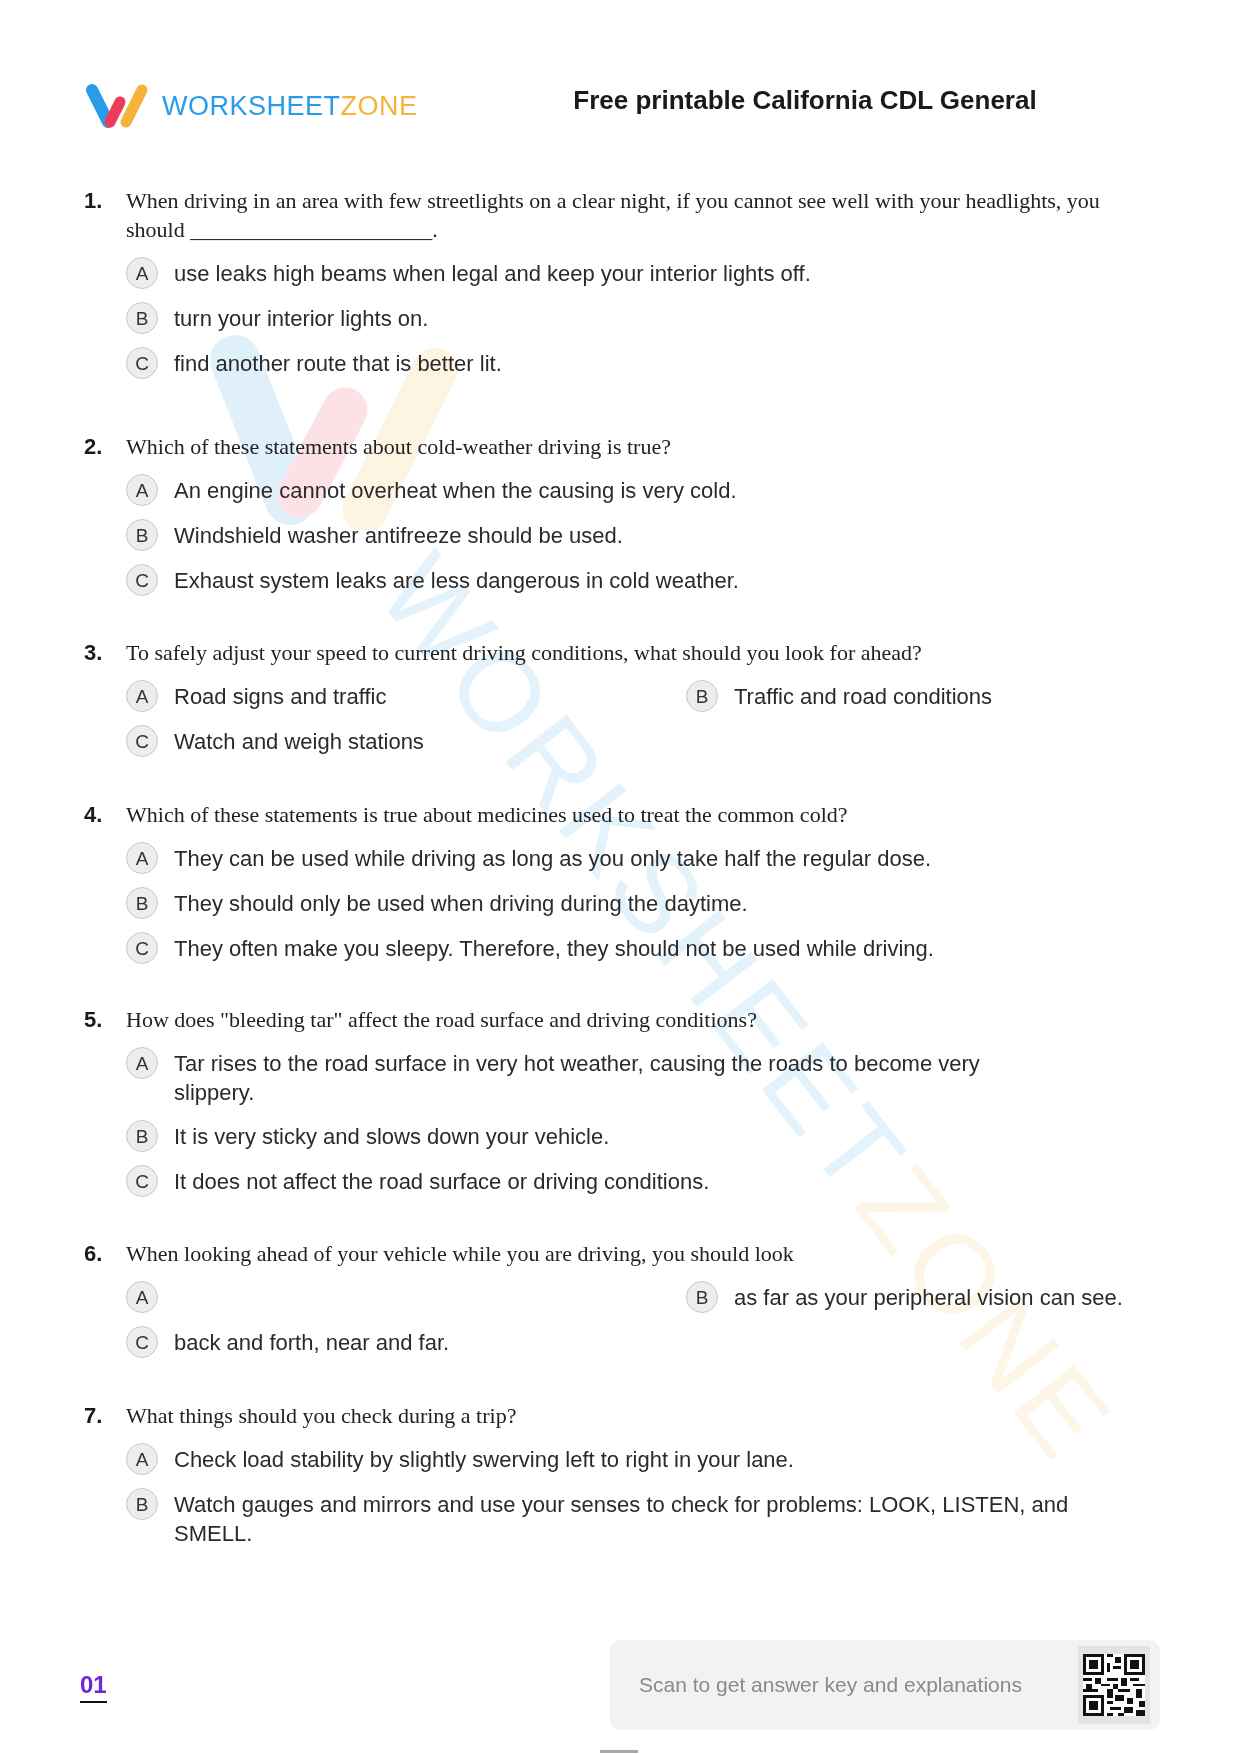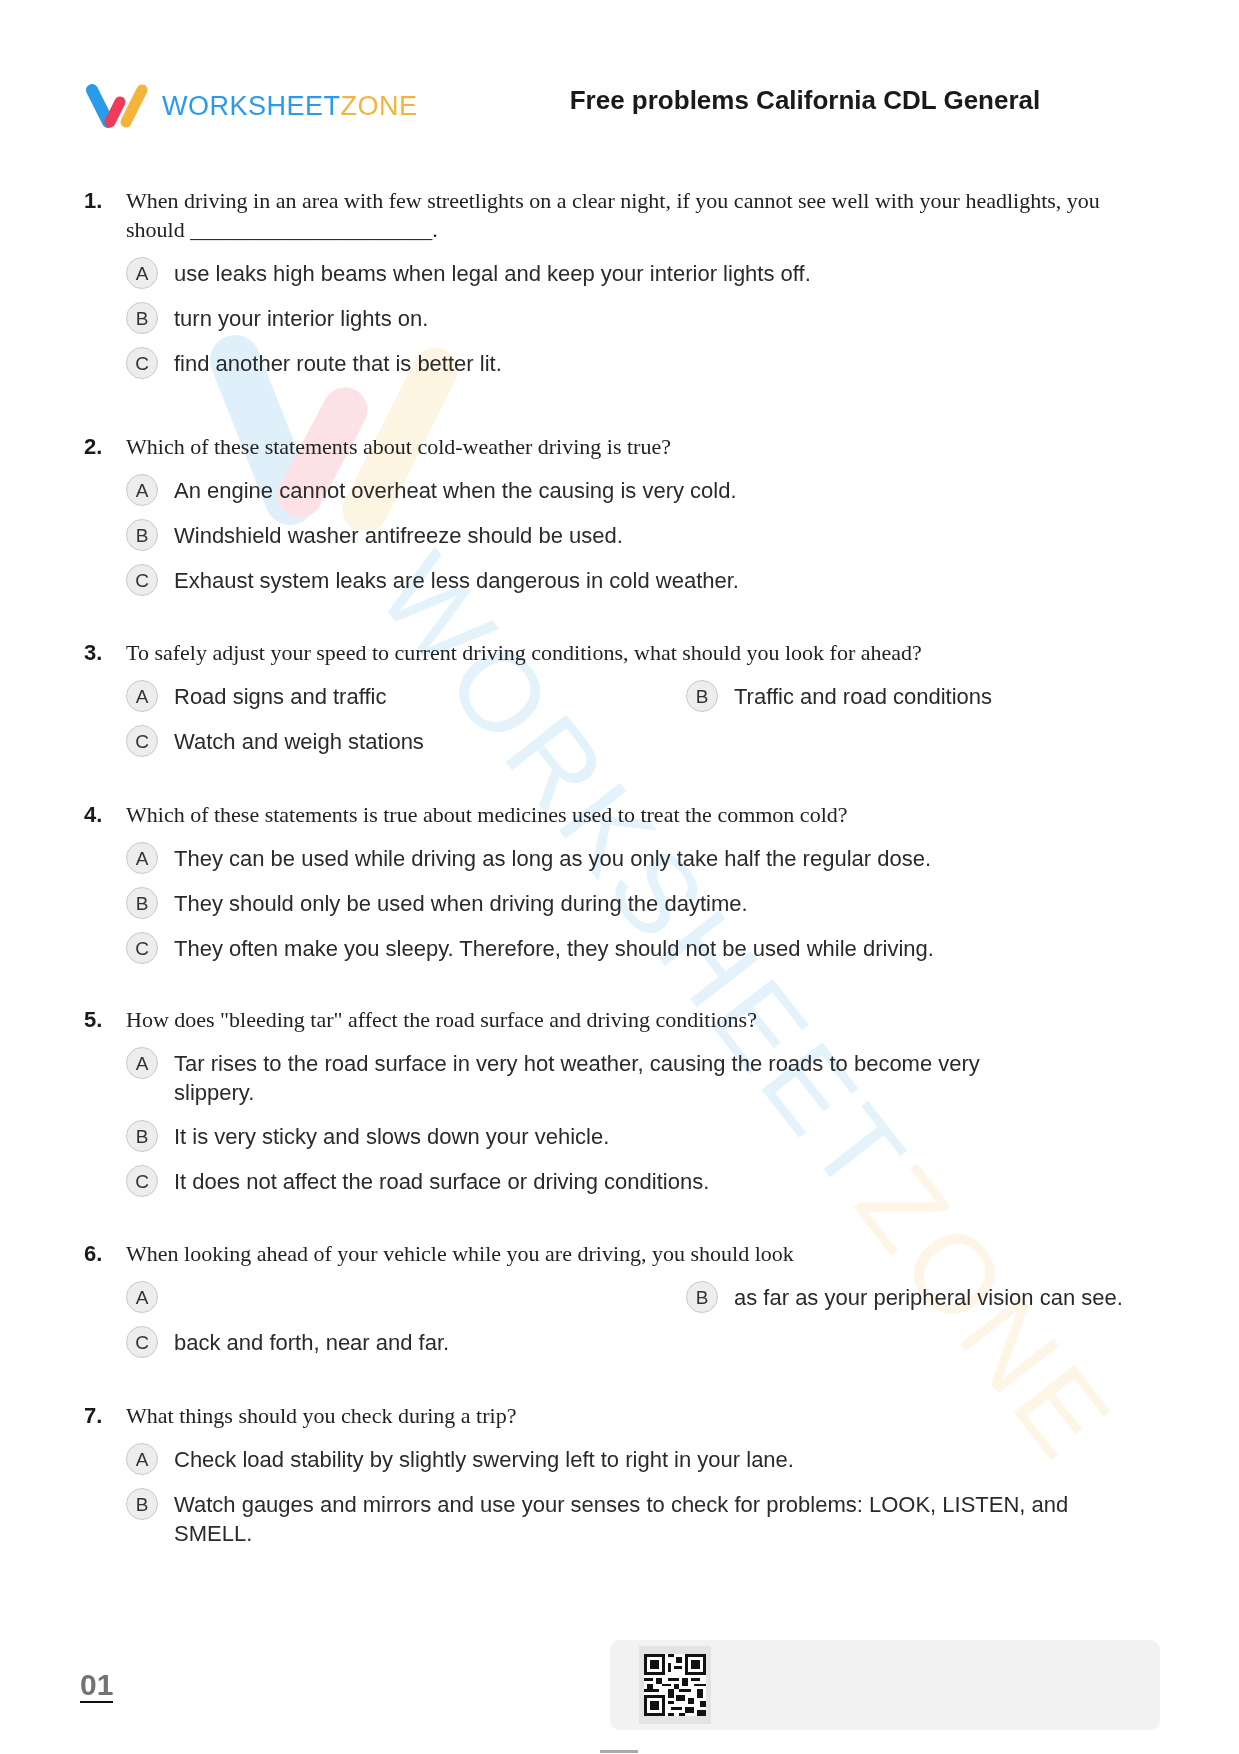--- a/index.html
+++ b/index.html
@@ -42,21 +42,21 @@
   .opt-full { width: 1000px; }
   .opt-letter {
     width: 32px; height: 32px; border-radius: 50%; background: #ededed; border: 1px solid #c9c9c9;
     box-sizing: border-box; display: flex; align-items: center; justify-content: center;
     font-size: 19px; color: #333; flex: none; margin-top: -2px; margin-right: 16px;
   }
   .opt-text { flex: 1; }
 
   
   .page-num {
-    position: absolute; left: 80px; top: 1670px; font-size: 30px; font-weight: 700; color: #737373;
+    position: absolute; left: 80px; top: 1670px; font-size: 24px; font-weight: 700; color: #6d28d9;
     border-bottom: 2px solid #111; line-height: 30px; padding-bottom: 1px;
   }
   .scan-box {
     position: absolute; left: 610px; top: 1640px; width: 550px; height: 90px; background: #f2f2f2;
     border-radius: 10px; display: flex; align-items: center; justify-content: space-between; box-sizing: border-box;
     padding: 0 10px 0 29px;
   }
   .scan-text { font-size: 21px; color: #8a8a8a; }
   .qr { width: 72px; height: 78px; background: #e3e3e3; display: flex; align-items: center; justify-content: center; }
   .bottom-line { position: absolute; left: 600px; top: 1750px; width: 38px; height: 3px; background: #aaaaaa; }
@@ -77,21 +77,21 @@
 
   <div class="logo">
     <svg width="66" height="48" viewBox="0 0 66 48">
       <line x1="8" y1="8" x2="24" y2="40" stroke="#2a9be8" stroke-width="12" stroke-linecap="round"></line>
       <line x1="36" y1="20" x2="26" y2="40" stroke="#ef3b5a" stroke-width="11" stroke-linecap="round"></line>
       <line x1="58" y1="8" x2="42" y2="40" stroke="#f4b43c" stroke-width="11" stroke-linecap="round"></line>
     </svg>
     <div class="logo-text"><span class="w">WORKSHEET</span><span class="z">ZONE</span></div>
   </div>
   <div class="title">
-    <div>Free problems California CDL General</div>
+    <div>Free printable California CDL General</div>
   </div>
 
   <div class="question" style="top:186px;">
     <div class="q-stem">
         <span class="q-num">1.</span>
         <span class="q-text">When driving in an area with few streetlights on a clear night, if you cannot see well with your headlights, you should ______________________.</span>
       </div>
     <div class="options">
       <div class="opt opt-full">
           <span class="opt-letter">A</span>
@@ -228,20 +228,21 @@
         </div>
       <div class="opt" style="width:1000px;">
           <span class="opt-letter">B</span>
           <span class="opt-text">Watch gauges and mirrors and use your senses to check for problems: LOOK, LISTEN, and SMELL.</span>
         </div>
     </div>
   </div>
 
   <div class="page-num">01</div>
   <div class="scan-box">
+    <span class="scan-text">Scan to get answer key and explanations</span>
     <div class="qr">
       <svg width="62" height="62" viewBox="0 0 21 21" shape-rendering="crispEdges">
         <rect width="21" height="21" fill="#ffffff"></rect>
         <g fill="#111">
           <rect x="0" y="0" width="7" height="7"></rect>
             <rect x="1" y="1" width="5" height="5" fill="#fff"></rect>
             <rect x="2" y="2" width="3" height="3"></rect>
           <rect x="14" y="0" width="7" height="7"></rect>
             <rect x="15" y="1" width="5" height="5" fill="#fff"></rect>
             <rect x="16" y="2" width="3" height="3"></rect>

